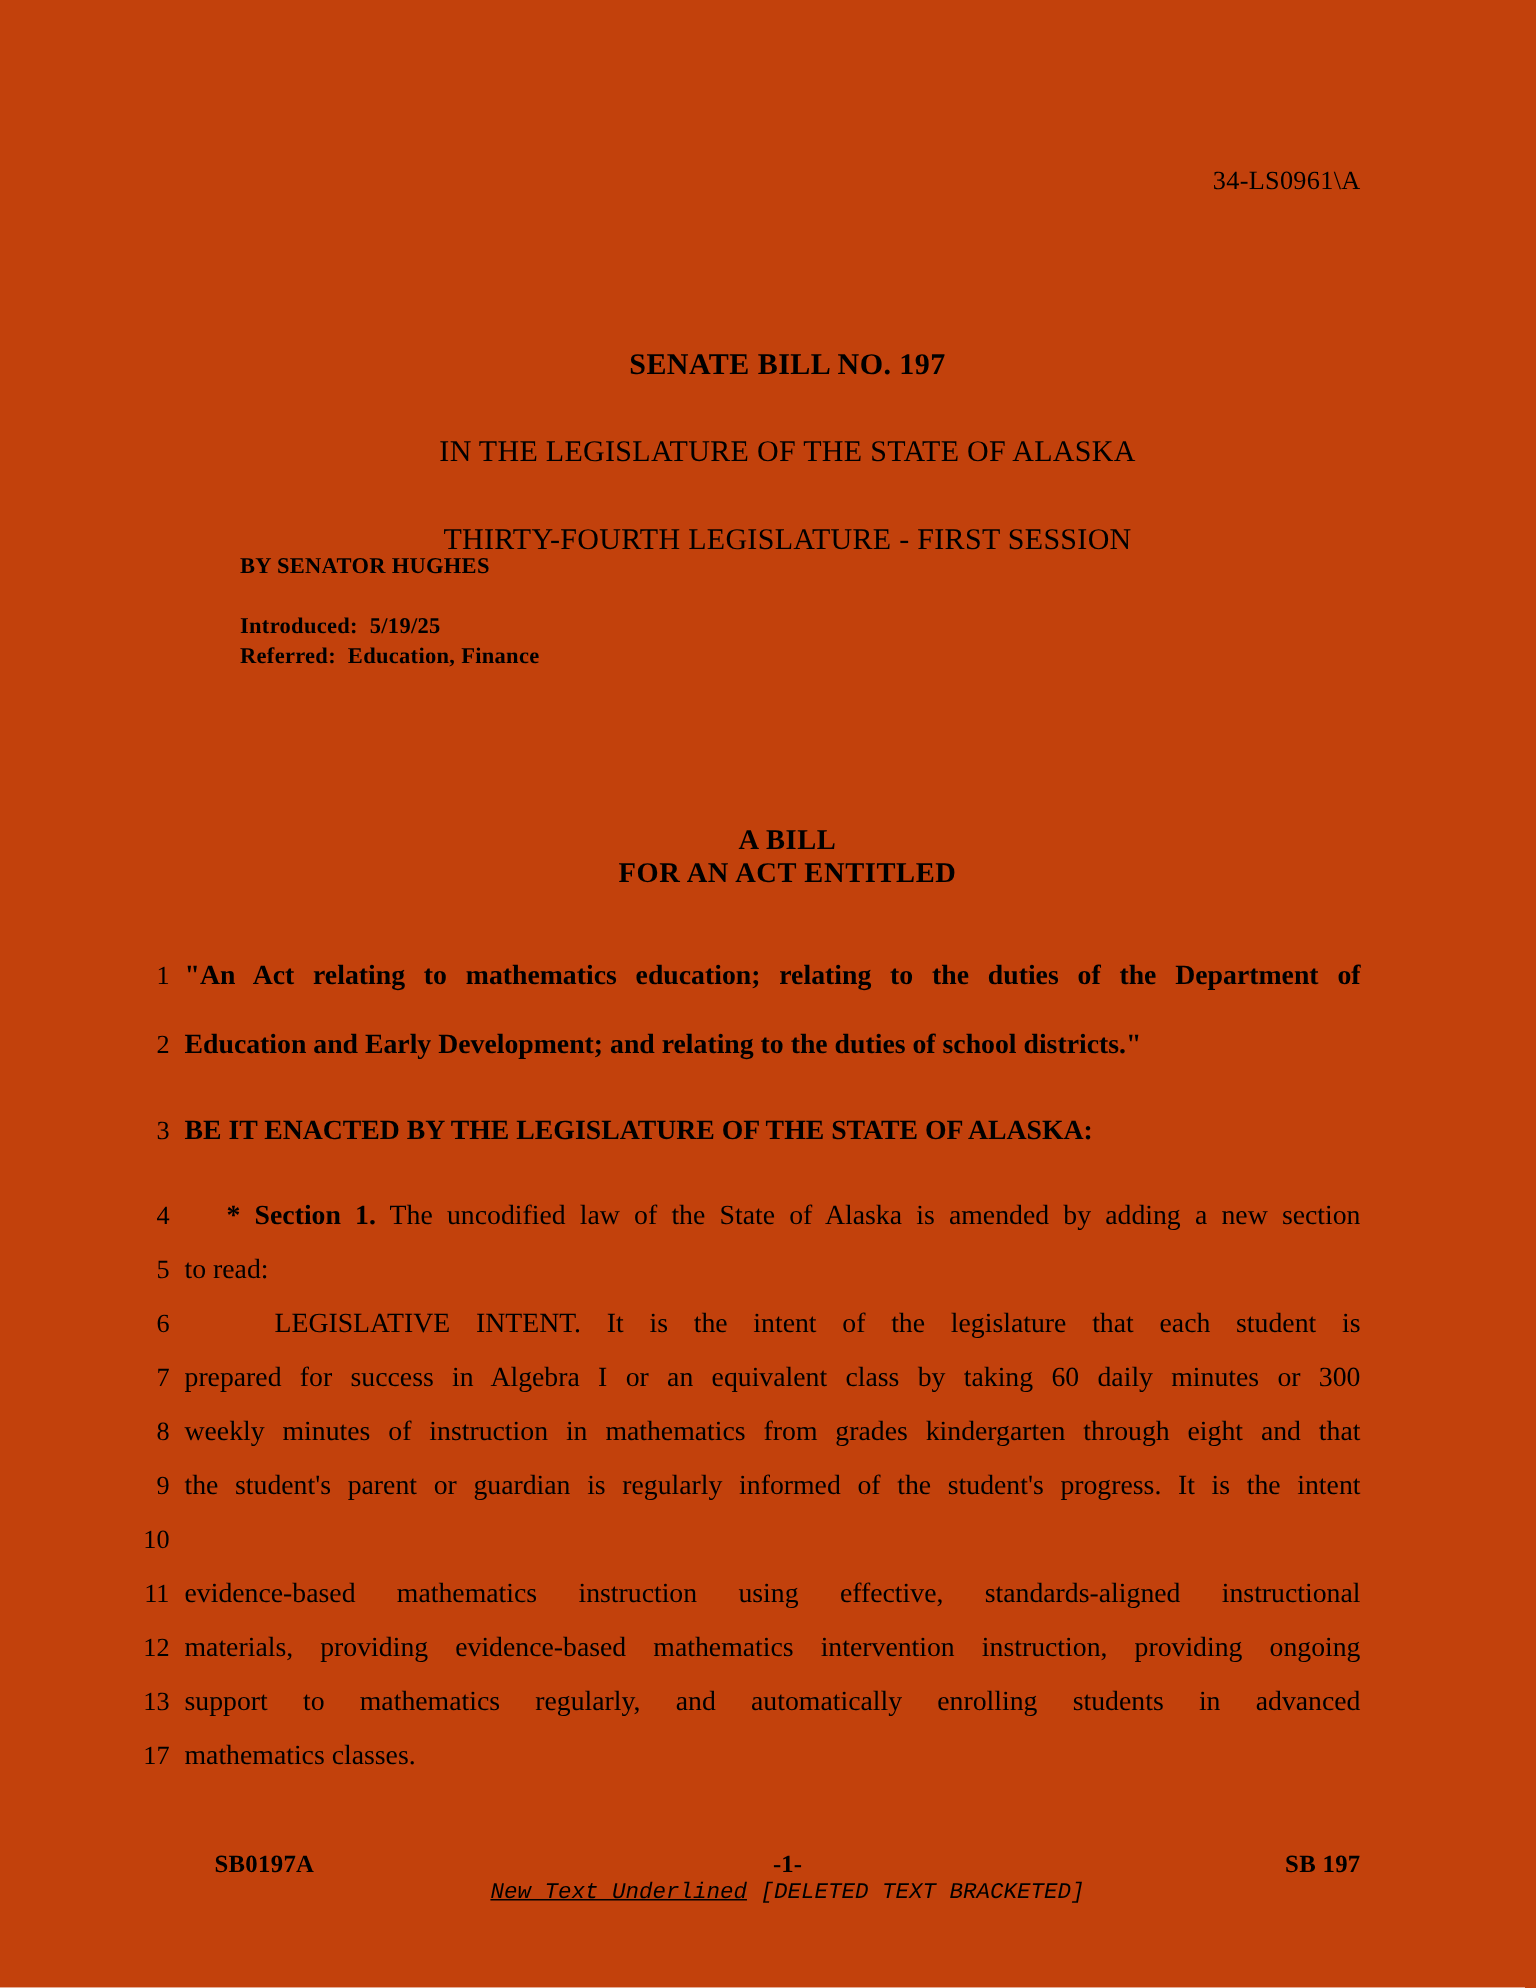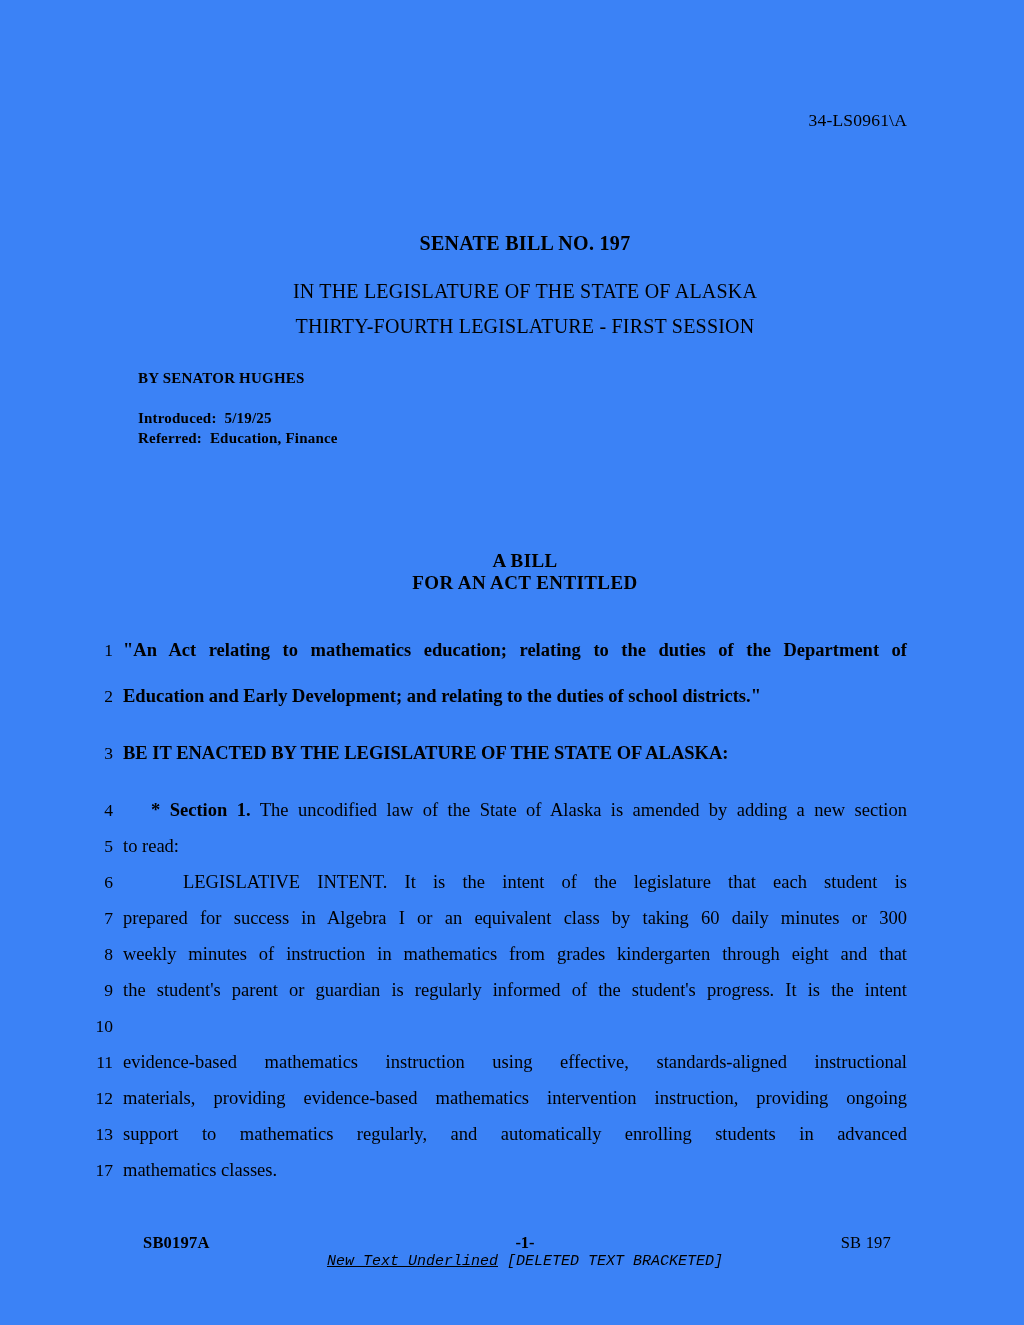--- a/index.html
+++ b/index.html
@@ -8,21 +8,21 @@
     background: #ffffff;
   }
   body {
     font-family: "Liberation Serif", "DejaVu Serif", serif;
     color: #000000;
   }
   .page {
     position: relative;
     width: 1024px;
     height: 1325px;
-    background: #3b82f6;
+    background: #c2410c;
     overflow: hidden;
     box-sizing: border-box;
   }
 
   
   .doc-header {
     position: absolute;
     top: 110px;
     left: 0;
     width: 907px;
@@ -36,38 +36,38 @@
     position: absolute;
     top: 232px;
     left: 143px;
     width: 764px;
     text-align: center;
   }
   .bill-no {
     font-size: 20px;
     font-weight: bold;
     letter-spacing: 0.3px;
-    margin-bottom: 25px;
+    margin-bottom: 35px;
   }
   .legislature-line {
     font-size: 20px;
     font-weight: normal;
     letter-spacing: 0.2px;
-    margin-bottom: 12px;
+    margin-bottom: 36px;
   }
   .session-line {
     font-size: 20px;
     font-weight: normal;
     letter-spacing: 0.2px;
   }
 
   
   .sponsor-block {
     position: absolute;
-    left: 138px;
+    left: 160px;
     top: 371px;
     font-size: 15px;
     font-weight: bold;
     letter-spacing: 0.2px;
     line-height: 1.0;
   }
   .sponsor-by { margin-bottom: 22px; }
   .sponsor-meta-line { line-height: 1.35; white-space: pre; }
 
   
@@ -156,24 +156,24 @@
     position: absolute;
     left: 0;
     top: 0;
     width: 764px;
     text-align: center;
     font-size: 16.5px;
     font-weight: bold;
   }
   .footer-right {
     position: absolute;
-    right: 16px;
+    right: 0;
     top: 0;
     font-size: 16.5px;
-    font-weight: normal;
+    font-weight: bold;
     letter-spacing: 0.2px;
   }
   .footer-legend {
     position: absolute;
     left: 0;
     top: 20px;
     width: 764px;
     text-align: center;
     font-family: "Liberation Mono", "DejaVu Sans Mono", monospace;
     font-style: italic;

